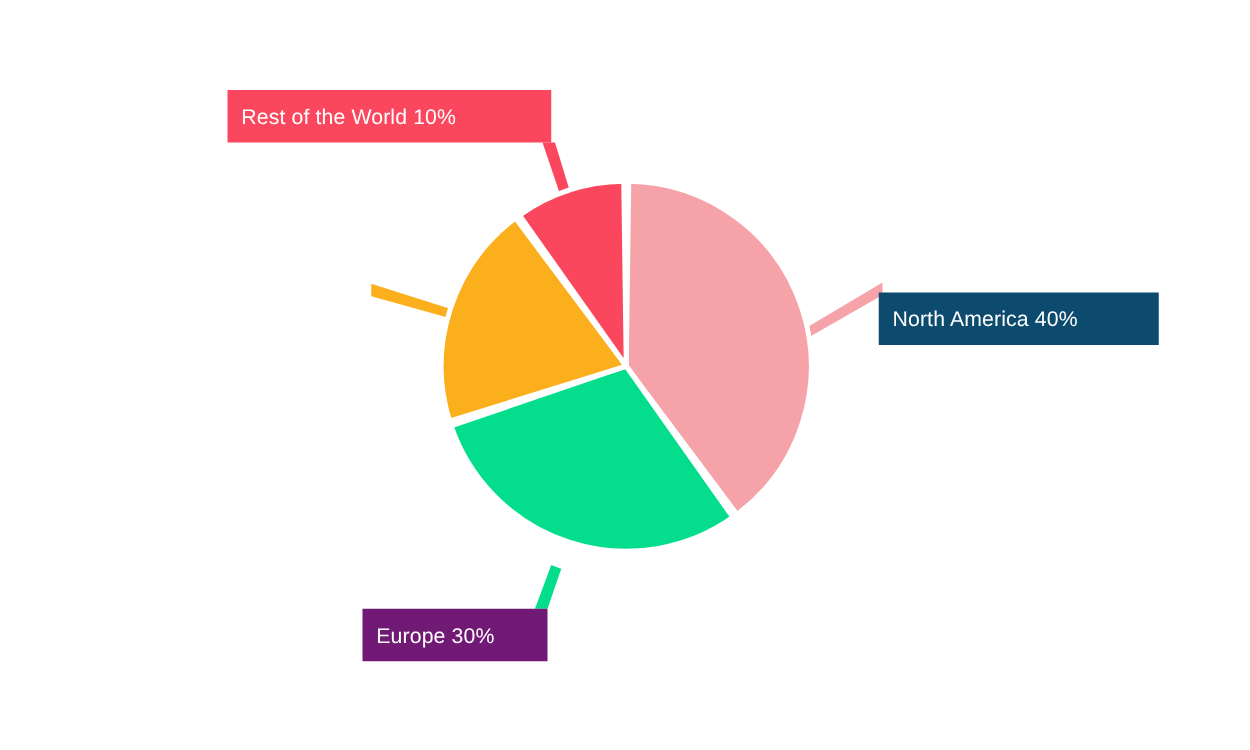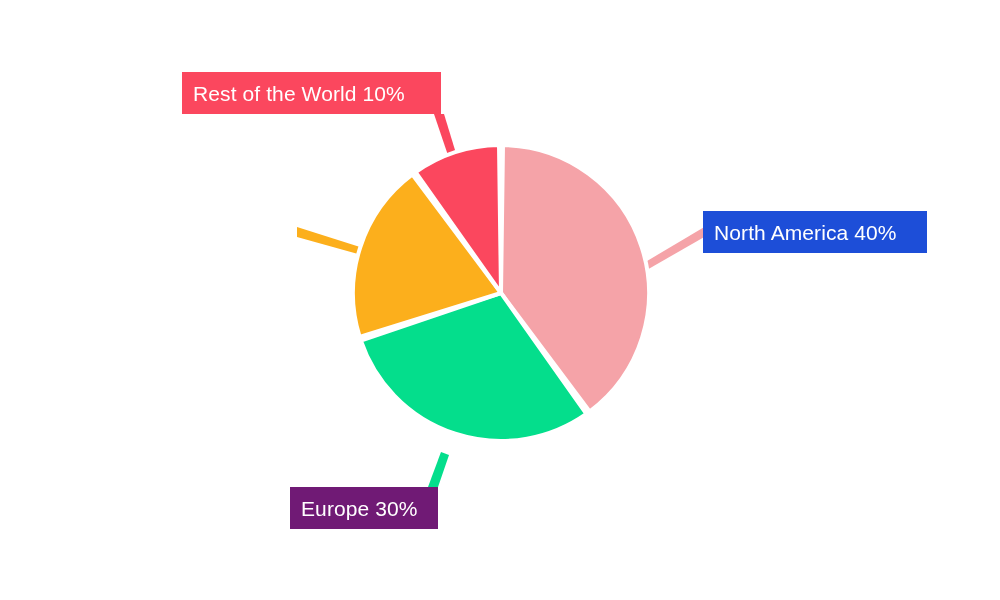--- a/index.html
+++ b/index.html
@@ -26,21 +26,21 @@
     width: 1000px;
     height: 600px;
     display: block;
   }
   .pie-label {
     position: absolute;
     display: flex;
     align-items: center;
     box-sizing: border-box;
     color: #ffffff;
-    font-size: 21px;
+    font-size: 17px;
     font-family: "Liberation Sans", sans-serif;
     font-weight: 400;
     line-height: 1;
     white-space: nowrap;
     padding: 0 11px;
     letter-spacing: 0.1px;
   }
   #label-north-america {
     left: 703px;
     top: 211px;
@@ -81,21 +81,21 @@
     </g>
 
     <g>
       <path id="slice-north-america" d="M 501 293 L 502.99993912887334 145.01351330786719 A 148 148 0 0 1 589.6022591591859 411.54804794634305 Z" fill="#F5A3A8" stroke="#FFFFFF" stroke-width="4" stroke-linejoin="round"></path>
       <path id="slice-europe" d="M 501 293 L 586.366289673238 413.89911739721185 A 148 148 0 0 1 360.87450268635837 340.63239446641967 Z" fill="#04DE8C" stroke="#FFFFFF" stroke-width="4" stroke-linejoin="round"></path>
       <path id="slice-asia-pacific" d="M 501 293 L 359.6384723292838 336.8282841850024 A 148 148 0 0 1 412.3977408408141 174.45195205365692 Z" fill="#FCAF1C" stroke="#FFFFFF" stroke-width="4" stroke-linejoin="round"></path>
       <path id="slice-rest-of-world" d="M 501 293 L 415.63371032676184 172.1008826027882 A 148 148 0 0 1 499.0000608711267 145.01351330786719 Z" fill="#FB475E" stroke="#FFFFFF" stroke-width="4" stroke-linejoin="round"></path>
     </g>
   </svg>
 
-  <div class="pie-label" id="label-north-america" style="background: #1d4ed8;">
+  <div class="pie-label" id="label-north-america" style="background: #0c4a6e; margin-top: 23px;">
     <span>North America 40%</span>
   </div>
 
   <div class="pie-label" id="label-europe" style="background: #701a75;">
     <span>Europe 30%</span>
   </div>
 
 
   <div class="pie-label" id="label-rest-of-world" style="background: rgb(251, 71, 94);">
     <span>Rest of the World 10%</span>

